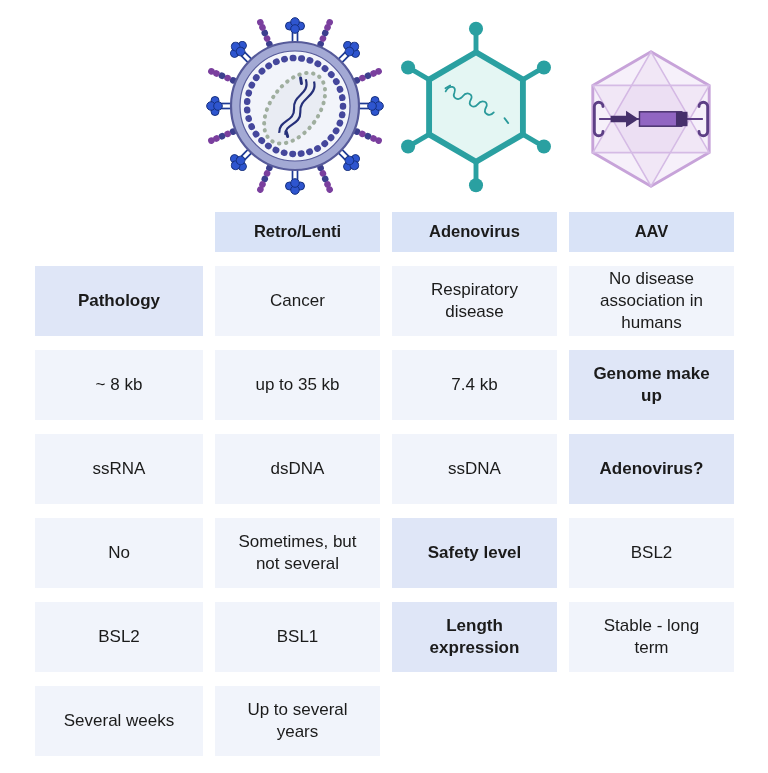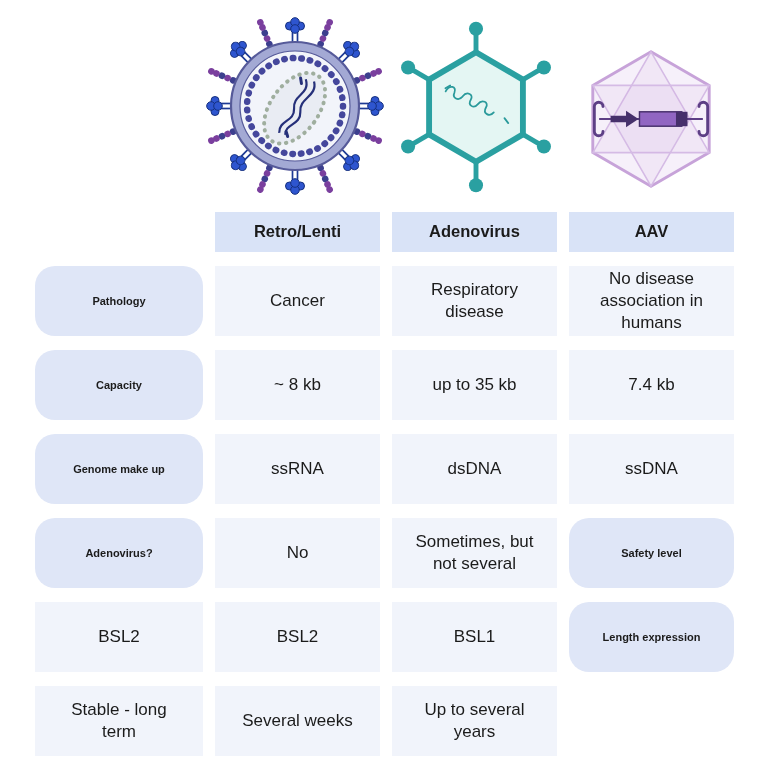--- a/index.html
+++ b/index.html
@@ -23,23 +23,22 @@
     display:flex;align-items:center;justify-content:center;
     text-align:center;line-height:1.28;
   }
   .cell.spacer{background:transparent;}
   .cell.header{
     background:var(--cell-header-bg,#d9e3f7);
     font-weight:700;font-size:16.5px;
   }
   .cell.label{
     background:var(--cell-label-bg,#dfe6f7);
-    font-weight:700;font-size:11px;
+    font-weight:700;font-size:17px;
     padding:0 24px;
-    border-radius:20px;
   }
   .cell.data{
     background:var(--cell-data-bg,#f1f4fb);
     font-size:17px;
     padding:0 22px;
   }
 </style>
 </head>
 <body>
 
@@ -132,21 +131,20 @@
   <div class="cell spacer"></div>
   <div class="cell header">Retro/Lenti</div>
   <div class="cell header">Adenovirus</div>
   <div class="cell header">AAV</div>
 
   <div class="cell label">Pathology</div>
   <div class="cell data">Cancer</div>
   <div class="cell data">Respiratory disease</div>
   <div class="cell data">No disease association in humans</div>
 
-  <div class="cell label">Capacity</div>
   <div class="cell data">~ 8 kb</div>
   <div class="cell data">up to 35 kb</div>
   <div class="cell data">7.4 kb</div>
 
   <div class="cell label">Genome make up</div>
   <div class="cell data">ssRNA</div>
   <div class="cell data">dsDNA</div>
   <div class="cell data">ssDNA</div>
 
   <div class="cell label">Adenovirus?</div>

